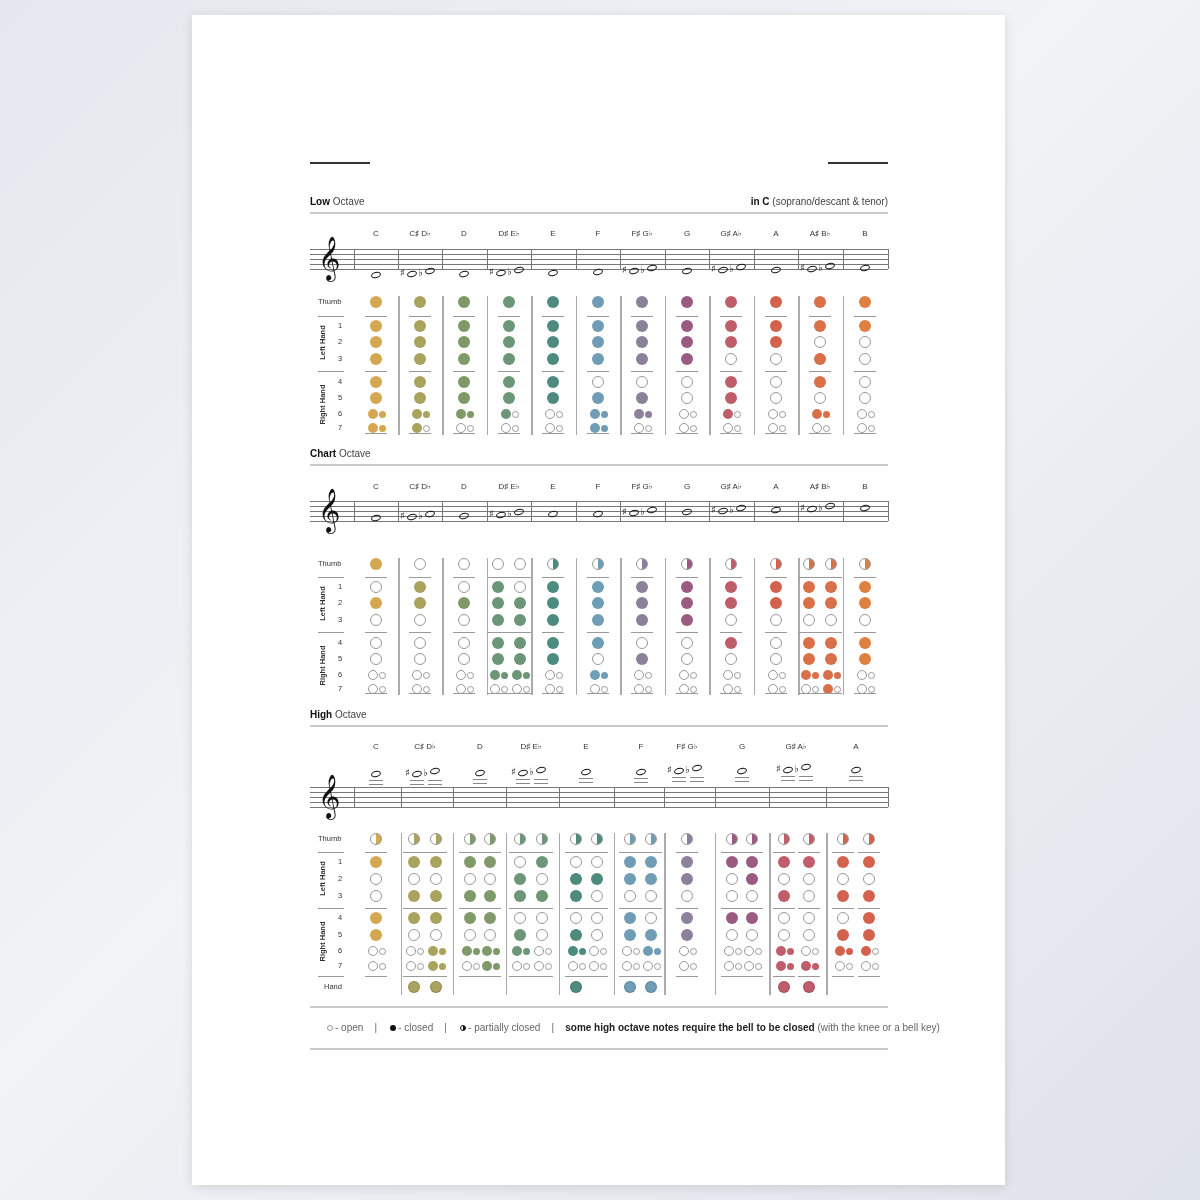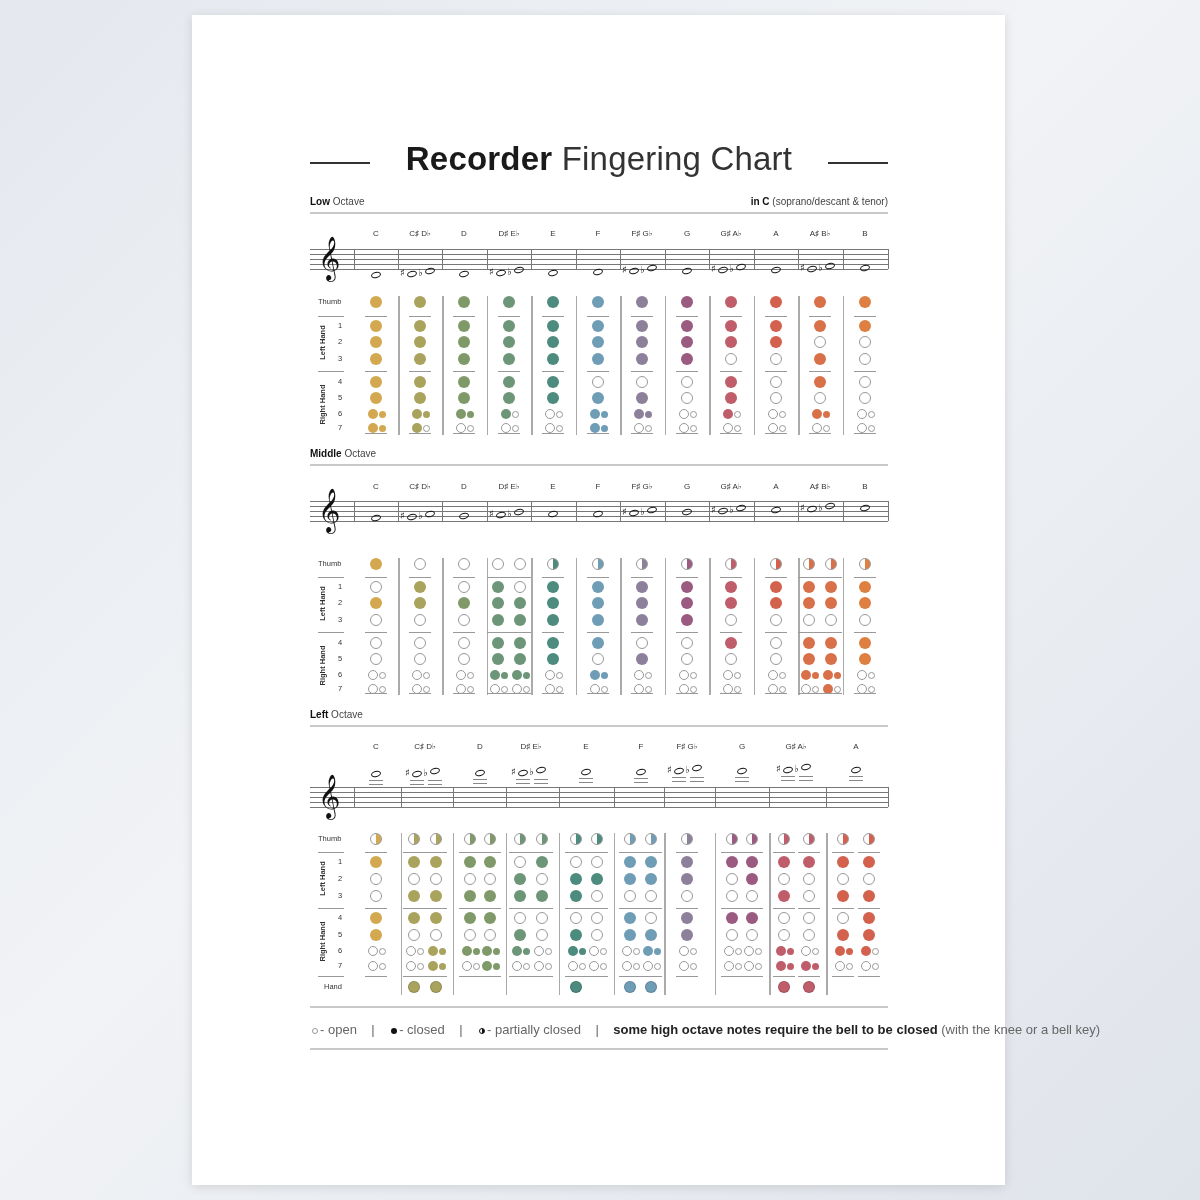--- a/index.html
+++ b/index.html
@@ -25,32 +25,31 @@
   .ledger{position:absolute;height:1px;width:14px;margin-left:-7px;background:#888;}
   .row-label{position:absolute;font-size:7.5px;color:#333;}
   .hand-label{position:absolute;font-size:7.5px;font-weight:bold;color:#333;transform:rotate(-90deg);transform-origin:center;white-space:nowrap;width:60px;text-align:center;}
   .grp-rule{position:absolute;height:1px;background:#999;}
   .col-div{position:absolute;width:1.5px;background:#aaa;}
   .hole{position:absolute;border-radius:50%;box-sizing:border-box;}
   .hole.big{width:12px;height:12px;margin-left:-6px;margin-top:-6px;}
   .hole.sm1{width:10px;height:10px;margin-top:-5px;}
   .hole.sm2{width:7px;height:7px;margin-top:-3.5px;}
   .hole.open{border:1.2px solid #999;background:#fff;}
-  .footer{position:absolute;left:310px;top:1022px;width:578px;font-size:13px;color:#666;white-space:nowrap;}
+  .footer{position:absolute;left:325px;top:1022px;width:578px;font-size:10px;color:#666;white-space:nowrap;}
   .footer .b{color:#222;font-weight:bold;}
   .legend-dot{display:inline-block;width:6px;height:6px;border-radius:50%;vertical-align:middle;margin:0 2px;box-sizing:border-box;}
 </style>
 </head>
 <body>
 
 <div class="poster"></div>
 
 <div class="title-wrap">
   <div class="title-rule" style="left:0;"></div>
-  <div class="title"><b>Recorder</b> <span class="light">Fingering Chart</span></div>
   <div class="title-rule" style="left:518px;"></div>
 </div>
 
 <div id="chart">
     <div class="sec-head" style="top: 196px;"><span class="bold">Low</span><span> Octave</span><span style="position: absolute; right: 0px; top: 0px;"><b style="color: rgb(17, 17, 17);">in C</b><span> (soprano/descant &amp; tenor)</span></span></div>
     <div class="sec-rule" style="top: 212px;"></div>
     <div class="staff-line" style="left: 310px; top: 249px; width: 578px;"></div>
     <div class="staff-line" style="left: 310px; top: 254px; width: 578px;"></div>
     <div class="staff-line" style="left: 310px; top: 259px; width: 578px;"></div>
     <div class="staff-line" style="left: 310px; top: 264px; width: 578px;"></div>
@@ -280,21 +279,21 @@
     <div class="grp-rule" style="left: 318px; top: 371px; width: 26px;"></div>
     <div class="row-label" style="left: 338px; top: 321px;">1</div>
     <div class="row-label" style="left: 338px; top: 337px;">2</div>
     <div class="row-label" style="left: 338px; top: 354px;">3</div>
     <div class="row-label" style="left: 338px; top: 377px;">4</div>
     <div class="row-label" style="left: 338px; top: 393px;">5</div>
     <div class="row-label" style="left: 338px; top: 409px;">6</div>
     <div class="row-label" style="left: 338px; top: 423px;">7</div>
     <div class="hand-label" style="left: 292px; top: 337.5px;">Left Hand</div>
     <div class="hand-label" style="left: 292px; top: 400px;">Right Hand</div>
-    <div class="sec-head" style="top: 448px;"><span class="bold">Middle</span><span> Octave</span></div>
+    <div class="sec-head" style="top: 448px;"><span class="bold">Chart</span><span> Octave</span></div>
     <div class="sec-rule" style="top: 464px;"></div>
     <div class="staff-line" style="left: 310px; top: 501px; width: 578px;"></div>
     <div class="staff-line" style="left: 310px; top: 506px; width: 578px;"></div>
     <div class="staff-line" style="left: 310px; top: 511px; width: 578px;"></div>
     <div class="staff-line" style="left: 310px; top: 516px; width: 578px;"></div>
     <div class="staff-line" style="left: 310px; top: 521px; width: 578px;"></div>
     <div class="clef" style="left: 318px; top: 491px;">𝄞</div>
     <div class="bar" style="left: 354px; top: 501px; height: 20px;"></div>
     <div class="bar" style="left: 398px; top: 501px; height: 20px;"></div>
     <div class="bar" style="left: 442px; top: 501px; height: 20px;"></div>
@@ -545,21 +544,21 @@
     <div class="grp-rule" style="left: 318px; top: 632px; width: 26px;"></div>
     <div class="row-label" style="left: 338px; top: 582px;">1</div>
     <div class="row-label" style="left: 338px; top: 598px;">2</div>
     <div class="row-label" style="left: 338px; top: 615px;">3</div>
     <div class="row-label" style="left: 338px; top: 638px;">4</div>
     <div class="row-label" style="left: 338px; top: 654px;">5</div>
     <div class="row-label" style="left: 338px; top: 670px;">6</div>
     <div class="row-label" style="left: 338px; top: 684px;">7</div>
     <div class="hand-label" style="left: 292px; top: 598.5px;">Left Hand</div>
     <div class="hand-label" style="left: 292px; top: 661px;">Right Hand</div>
-    <div class="sec-head" style="top: 709px;"><span class="bold">Left</span><span> Octave</span></div>
+    <div class="sec-head" style="top: 709px;"><span class="bold">High</span><span> Octave</span></div>
     <div class="sec-rule" style="top: 725px;"></div>
     <div class="staff-line" style="left: 310px; top: 787px; width: 578px;"></div>
     <div class="staff-line" style="left: 310px; top: 792px; width: 578px;"></div>
     <div class="staff-line" style="left: 310px; top: 797px; width: 578px;"></div>
     <div class="staff-line" style="left: 310px; top: 802px; width: 578px;"></div>
     <div class="staff-line" style="left: 310px; top: 807px; width: 578px;"></div>
     <div class="clef" style="left: 318px; top: 777px;">𝄞</div>
     <div class="bar" style="left: 354px; top: 787px; height: 20px;"></div>
     <div class="bar" style="left: 400.5px; top: 787px; height: 20px;"></div>
     <div class="bar" style="left: 452.5px; top: 787px; height: 20px;"></div>

